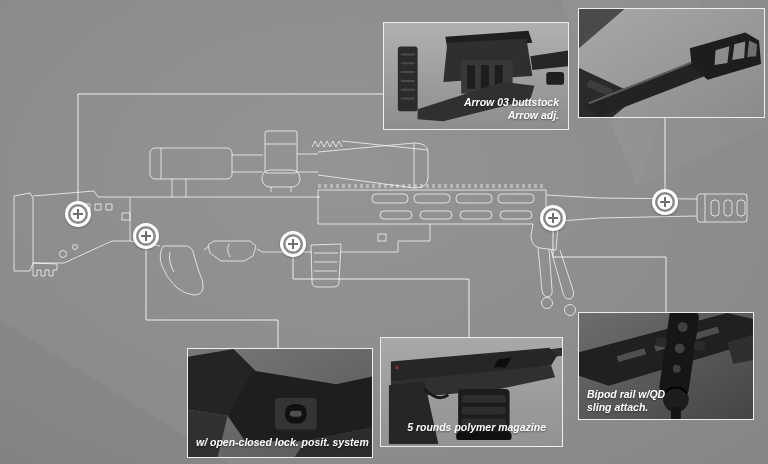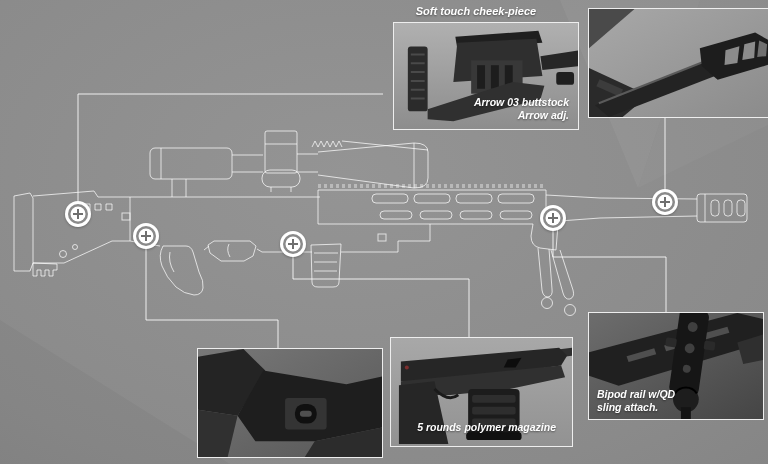--- a/index.html
+++ b/index.html
@@ -10,21 +10,20 @@
   }
   svg.layer{position:absolute;left:0;top:0;width:768px;height:464px;}
   #rifle-layer path, #rifle-layer rect, #rifle-layer circle, #rifle-layer polyline{
     fill:none;stroke:rgba(255,255,255,0.72);stroke-width:1;
   }
   #rifle-layer .teeth{stroke-width:4;stroke-dasharray:3 3;opacity:.5;}
   #connector-layer polyline{fill:none;stroke:rgba(255,255,255,0.85);stroke-width:1;}
   .inset{
     position:absolute;border:1px solid rgba(255,255,255,0.85);box-sizing:border-box;
     background:#909090;
-    margin-left:10px;
   }
   .inset svg.photo{display:block;width:100%;height:100%;}
   .caption{
     position:absolute;color:#fff;font-style:italic;font-weight:bold;
     font-size:10.5px;line-height:1.3;text-shadow:0 1px 2px rgba(0,0,0,0.45);
     white-space:nowrap;
   }
   .caption span{display:block;}
   .cap-br{right:9px;bottom:6px;text-align:right;}
   .cap-bl{left:8px;bottom:7px;text-align:left;}
@@ -124,21 +123,20 @@
   </svg>
 
   <svg class="layer" id="connector-layer">
       <polyline points="78,214 78,94 383,94"></polyline>
       <polyline points="146,236 146,320 278,320 278,348"></polyline>
       <polyline points="293,244 293,279 469,279 469,337"></polyline>
       <polyline points="553,218 553,257 666,257 666,312"></polyline>
       <polyline points="665,202 665,118"></polyline>
     </svg>
 
-  <div id="caption-cheek">Soft touch cheek-piece</div>
 
   <div class="inset" style="left:383px;top:22px;width:186px;height:108px;">
     <svg class="photo" viewBox="0 0 186 108" preserveAspectRatio="none">
       <defs>
           <linearGradient id="g1" x1="0" y1="0" x2="0" y2="1">
         <stop offset="0" stop-color="#b0b0b0"></stop>
             <stop offset="1" stop-color="#8d8d8d"></stop>
       </linearGradient>
         </defs>
       <rect x="0" y="0" width="186" height="108" fill="url(#g1)"></rect>
@@ -192,20 +190,21 @@
       <rect x="0" y="0" width="186" height="110" fill="url(#g3)"></rect>
       <polygon points="0,8 46,0 68,22 40,68 0,62" fill="#242424"></polygon>
       <polygon points="40,68 66,22 150,36 186,28 186,80 118,94 58,94" fill="#1e1e1e"></polygon>
       <rect x="88" y="50" width="42" height="32" rx="3" fill="#343434"></rect>
       <rect x="98" y="56" width="22" height="20" rx="9" fill="#101010"></rect>
       <rect x="103" y="63" width="12" height="6" rx="3" fill="#4f4f4f"></rect>
       <polygon points="118,94 186,80 186,110 108,110" fill="#2c2c2c"></polygon>
       <polygon points="0,62 40,68 30,110 0,110" fill="#303030"></polygon>
     </svg>
     <div class="caption cap-bl">
+      <span>w/ open-closed lock. posit. system</span>
     </div>
   </div>
 
   <div class="inset" style="left:380px;top:337px;width:183px;height:110px;">
     <svg class="photo" viewBox="0 0 183 110" preserveAspectRatio="none">
       <defs>
           <linearGradient id="g4" x1="0" y1="0" x2="0" y2="1">
         <stop offset="0" stop-color="#a8a8a8"></stop>
             <stop offset="1" stop-color="#929292"></stop>
       </linearGradient>

